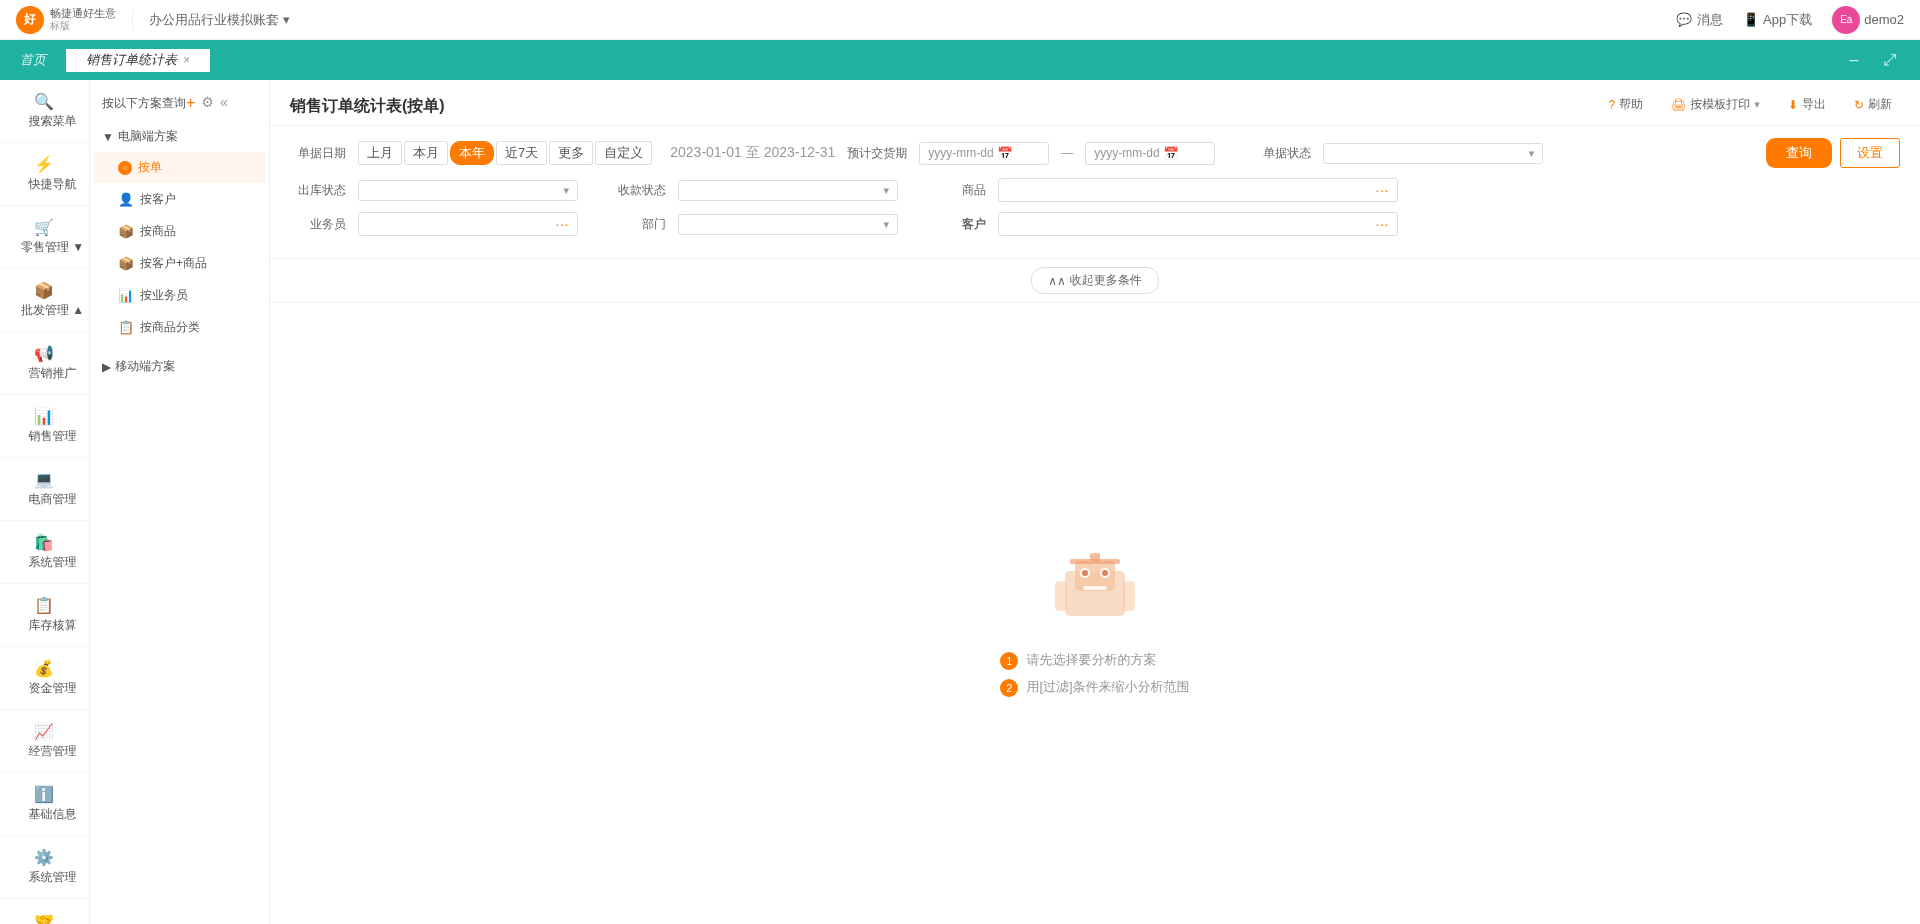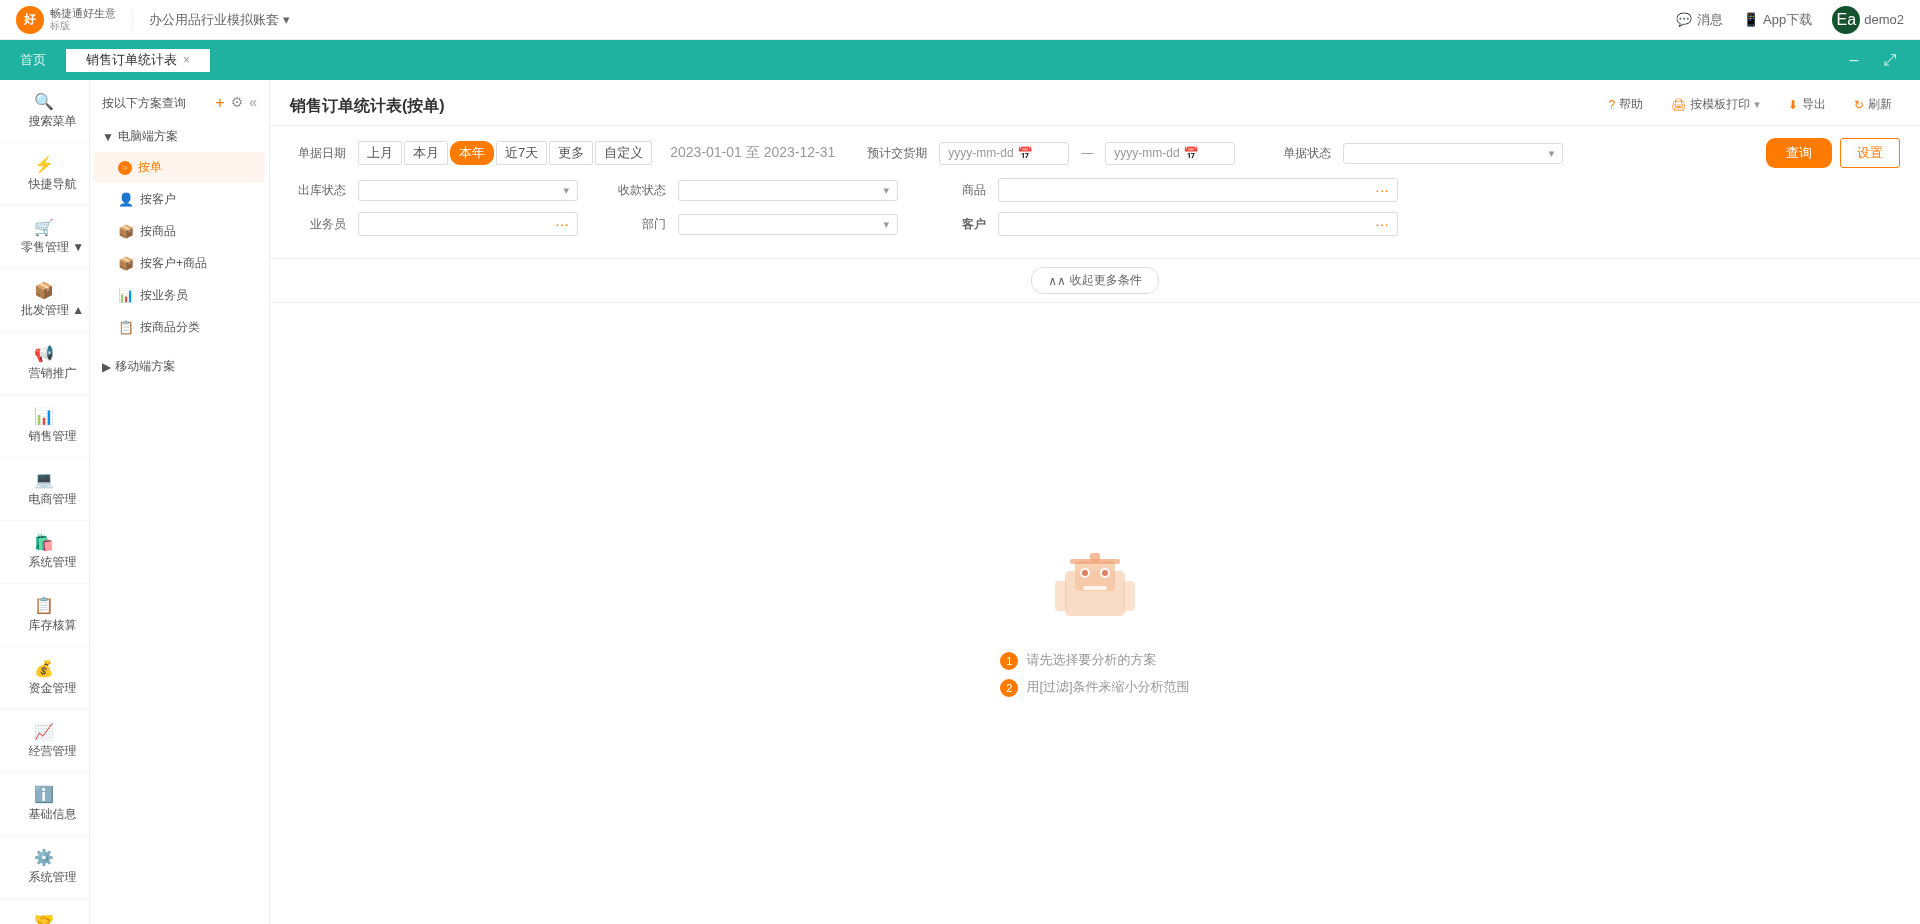--- a/index.html
+++ b/index.html
@@ -8,46 +8,46 @@
     
     .top-bar { height: 40px; background: #fff; display: flex; align-items: center; justify-content: space-between; padding: 0 16px; border-bottom: 1px solid #eee; flex-shrink: 0; }
     .top-bar-left { display: flex; align-items: center; gap: 8px; }
     .logo-area { display: flex; align-items: center; gap: 6px; }
     .logo-icon { width: 28px; height: 28px; background: #ff7a00; border-radius: 50%; display: flex; align-items: center; justify-content: center; color: white; font-size: 12px; font-weight: bold; }
     .logo-text { font-size: 11px; color: #666; line-height: 1.2; }
     .标版 { font-size: 10px; color: #999; }
     .workspace-selector { display: flex; align-items: center; gap: 4px; color: #666; font-size: 13px; cursor: pointer; }
     .top-bar-right { display: flex; align-items: center; gap: 20px; font-size: 13px; color: #666; }
     .top-bar-right-item { display: flex; align-items: center; gap: 4px; cursor: pointer; }
-    .avatar { width: 28px; height: 28px; border-radius: 50%; background: #14532d; display: flex; align-items: center; justify-content: center; color: white; font-size: 16px; }
+    .avatar { width: 28px; height: 28px; border-radius: 50%; background: #ec4899; display: flex; align-items: center; justify-content: center; color: white; font-size: 10px; }
 
     
     .tab-bar { height: 40px; background: #20b2a0; display: flex; align-items: center; padding: 0 0; flex-shrink: 0; }
-    .tab-item { height: 23px; padding: 0 20px; display: flex; align-items: center; cursor: pointer; color: rgba(255,255,255,0.85); font-size: 13px; gap: 6px; }
+    .tab-item { height: 23px; padding: 0 20px; display: flex; align-items: center; cursor: pointer; color: rgba(255,255,255,0.85); font-size: 13px; gap: 6px; font-style: italic; }
     .tab-item.home { background: transparent; }
     .tab-item.active { background: #fff; color: #333; border-radius: 0; }
     .tab-close { font-size: 12px; color: #999; cursor: pointer; }
     .tab-bar-actions { margin-left: auto; display: flex; align-items: center; gap: 8px; padding-right: 16px; }
     .tab-bar-btn { color: rgba(255,255,255,0.85); cursor: pointer; font-size: 16px; width: 28px; height: 28px; display: flex; align-items: center; justify-content: center; }
 
     
     .main-layout { display: flex; flex: 1; overflow: hidden; }
 
     
     .sidebar { width: 90px; background: #fff; border-right: 1px solid #eee; display: flex; flex-direction: column; flex-shrink: 0; overflow-y: auto; }
     .sidebar-item { padding: 12px 0; text-align: center; cursor: pointer; color: #555; font-size: 12px; border-bottom: 1px solid #f5f5f5; }
     .sidebar-item .icon { font-size: 16px; margin-bottom: 2px; }
     .sidebar-label { font-size: 12px; margin-left: 16px; }
 
     
     .content-area { flex: 1; display: flex; overflow: hidden; }
 
     
     .left-panel { width: 180px; background: #fff; border-right: 1px solid #eee; padding: 8px 0; flex-shrink: 0; }
-    .left-panel-header { display: flex; align-items: center; justify-content: space-between; padding: 6px 12px; font-size: 12px; color: #555; }
+    .left-panel-header { display: flex; align-items: center; padding: 6px 12px; font-size: 12px; color: #555; }
     .left-panel-actions { display: flex; gap: 6px; }
     .left-panel-actions span { cursor: pointer; color: #999; font-size: 14px; }
     .left-panel-section { padding: 4px 0; }
     .left-panel-section-title { display: flex; align-items: center; gap: 4px; padding: 6px 12px; font-size: 12px; color: #555; cursor: pointer; }
     .tree-item { display: flex; align-items: center; gap: 6px; padding: 7px 16px 7px 24px; font-size: 12px; color: #555; cursor: pointer; border-radius: 4px; margin: 1px 4px; }
     .tree-item.active { background: #fff5ee; color: #ff7a00; }
     .tree-item .item-icon { width: 16px; height: 16px; display: flex; align-items: center; justify-content: center; font-size: 13px; flex-shrink: 0; }
     .active-dot { width: 14px; height: 14px; border-radius: 50%; background: #ff7a00; display: flex; align-items: center; justify-content: center; color: white; font-size: 8px; flex-shrink: 0; }
 
     
@@ -289,21 +289,21 @@
           <div class="date-range-btns">
             <button class="date-btn">上月</button>
             <button class="date-btn">本月</button>
             <button class="date-btn active">本年</button>
             <button class="date-btn">近7天</button>
             <button class="date-btn">更多</button>
             <button class="date-btn">自定义</button>
           </div>
           <span class="date-range-text">2023-01-01 至 2023-12-31</span>
 
-          <span class="filter-label" style="margin-left:20px;">预计交货期</span>
+          <span class="filter-label" style="">预计交货期</span>
           <div class="date-input">
             <span>yyyy-mm-dd</span>
             <span class="cal-icon">📅</span>
           </div>
           <span class="filter-separator">—</span>
           <div class="date-input">
             <span>yyyy-mm-dd</span>
             <span class="cal-icon">📅</span>
           </div>
 

